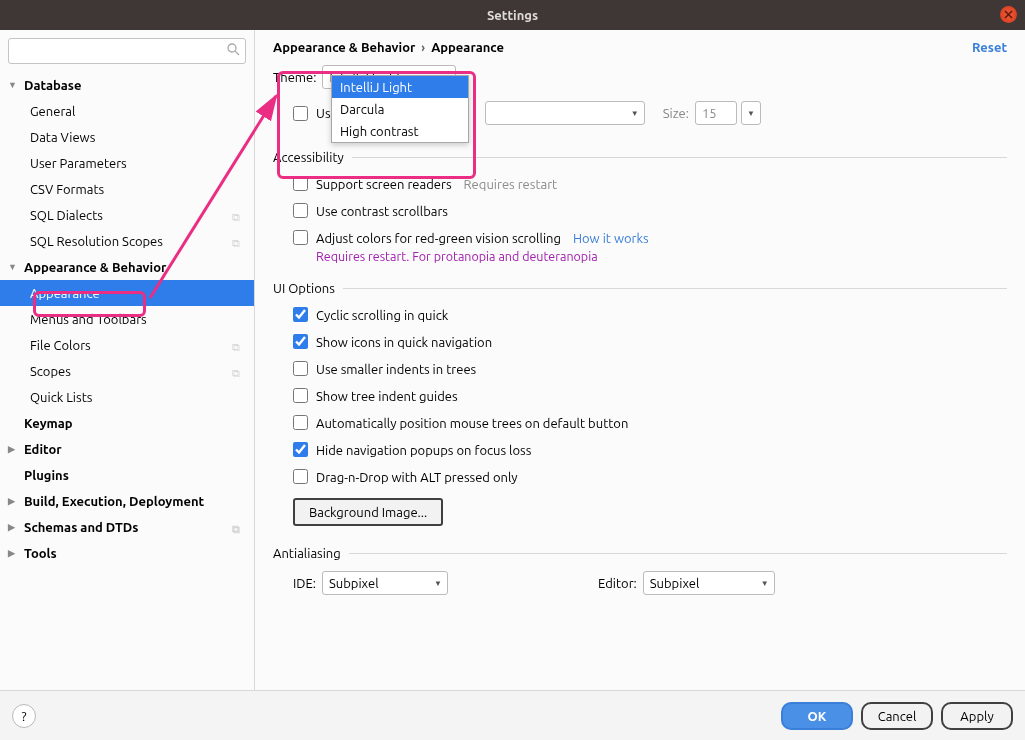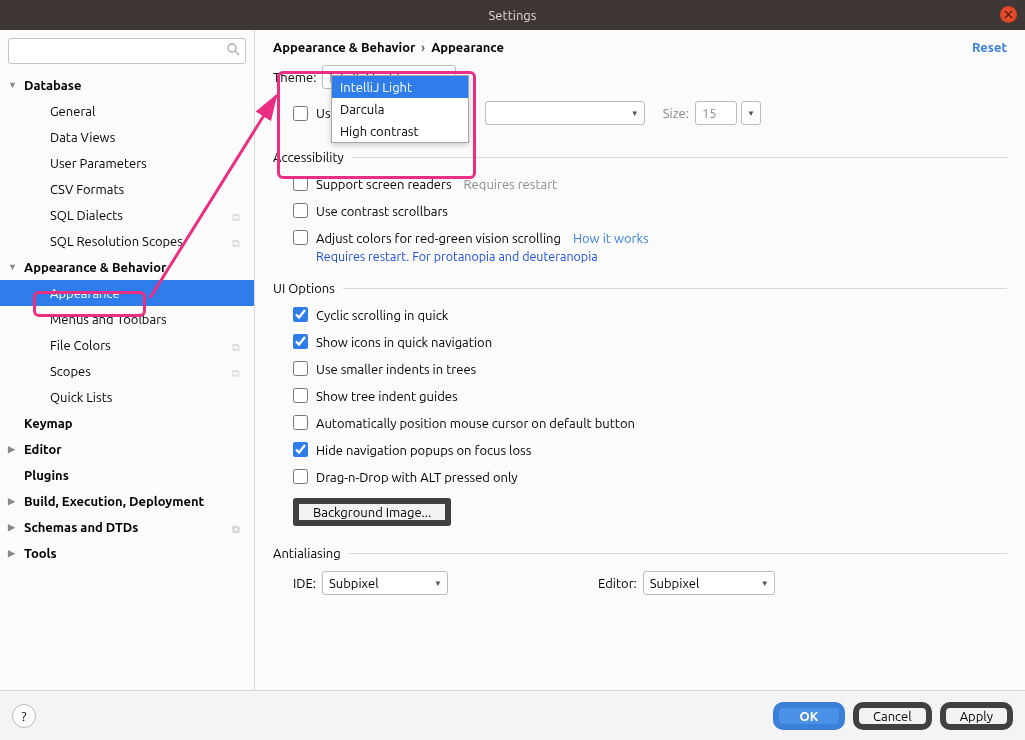--- a/index.html
+++ b/index.html
@@ -1,54 +1,54 @@
 <!DOCTYPE html>
 <html><head>
 <meta charset="utf-8">
 <style>
 * { box-sizing: border-box; margin: 0; padding: 0; font-family: Ubuntu, Arial, sans-serif; font-size: 13px; }
 body { background: #f4f4f4; width: 1025px; height: 740px; overflow: hidden; position: relative; }
 .titlebar { height: 30px; background: #3e3735; color: #dfdbd8; display: flex; align-items: center; justify-content: center; position: relative; }
-.titlebar-title { font-weight: normal; text-align: right; }
+.titlebar-title { font-weight: bold; text-align: right; }
 .close-btn { position: absolute; right: 8px; top: 6px; width: 17px; height: 17px; border-radius: 50%; background: radial-gradient(circle, #ef5a3a 0%, #d4391a 100%); display: flex; align-items: center; justify-content: center; color: #fff; font-size: 10px; cursor: pointer; }
 .window-body { display: flex; height: 660px; background: #fbfbfb; }
 .sidebar { width: 255px; background: #fbfbfb; border-right: 1px solid #d8d8d8; display: flex; flex-direction: column; }
 .search-wrap { padding: 8px; }
 .search-input { width: 100%; height: 26px; border: 1px solid #c4c4c4; border-radius: 3px; padding: 0 22px 0 6px; background: #fff; }
 .search-icon { position: relative; }
 .search-icon svg { position: absolute; right: 14px; top: 13px; pointer-events: none; }
 .tree { flex: 1; overflow-y: auto; }
 .tree-item { height: 26px; display: flex; align-items: center; padding-left: 8px; cursor: pointer; position: relative; }
 .tree-item.bold { font-weight: bold; }
 .tree-item.selected { background: #2F7DEB; color: #fff; }
 .tree-item .arrow { width: 14px; display: inline-block; color: #888; font-size: 9px; }
 .tree-item .arrow.open::before { content: "▼"; }
 .tree-item .arrow.closed::before { content: "▶"; }
 .tree-item .label { padding-left: 2px; }
 .tree-item.depth1 { padding-left: 8px; }
-.tree-item.depth2 { padding-left: 48px; }
+.tree-item.depth2 { padding-left: 28px; }
 .tree-item.depth2.hasarrow { padding-left: 30px; }
 .lay-icon { position: absolute; right: 10px; width: 12px; height: 12px; opacity: 0.4; }
 .lay-icon::before { content: "⧉"; color: #999; font-size: 11px; }
 .content { flex: 1; display: flex; flex-direction: column; padding: 10px 18px 0 18px; overflow-y: auto; position: relative; }
 .breadcrumb { display: flex; align-items: center; font-weight: bold; font-size: 14px; margin-bottom: 10px; }
 .breadcrumb .sep { margin: 0 6px; color: #666; font-size: 12px; }
 .reset-link { position: absolute; right: 18px; top: 10px; color: #3a7fd8; font-weight: bold; cursor: pointer; }
 .form-row { display: flex; align-items: center; margin-bottom: 10px; min-height: 26px; }
 .form-row label.lbl { margin-right: 6px; }
 select, .combo { height: 24px; border: 1px solid #bbb; border-radius: 3px; background: #fff; padding: 0 18px 0 6px; position: relative; display: inline-flex; align-items: center; }
 .combo .tri { position: absolute; right: 5px; font-size: 8px; color: #555; }
 .section-title { font-size: 13px; margin: 10px 0 6px 0; display: flex; align-items: center; }
 .section-title .line { flex: 1; height: 1px; background: #d8d8d8; margin-left: 8px; }
 .checkbox-row { display: flex; align-items: center; padding: 6px 0 6px 20px; }
 .checkbox-row input { width: 15px; height: 15px; margin-right: 8px; accent-color: #2f7deb; }
 .hint { color: #8c8c8c; margin-left: 12px; }
-.sub-hint { color: #1d4ed8; padding-left: 43px; font-size: 12.5px; margin-top: -2px; margin-bottom: 8px; }
+.sub-hint { color: #a21caf; padding-left: 43px; font-size: 12.5px; margin-top: -2px; margin-bottom: 8px; }
 .link { color: #3a7fd8; cursor: pointer; margin-left: 12px; }
-.btn { height: 28px; padding: 0 14px; border: 6px solid #404040; border-radius: 3px; background: #f2f2f2; cursor: pointer; }
+.btn { height: 28px; padding: 0 14px; border: 2px solid #404040; border-radius: 3px; background: #f2f2f2; cursor: pointer; }
 .btn.primary { background: #4a90e6; border-color: #3a7fd8; color: #fff; font-weight: bold; }
 .footer { height: 50px; border-top: 1px solid #d8d8d8; display: flex; align-items: center; padding: 0 12px; background: #f4f4f4; }
 .help-btn { width: 24px; height: 24px; border: 1px solid #b8b8b8; border-radius: 50%; background: #fff; display: flex; align-items: center; justify-content: center; cursor: pointer; }
 .footer-spacer { flex: 1; }
 .footer .btn { margin-left: 8px; min-width: 72px; border-radius: 10px; }
 
 .theme-dropdown { position: absolute; left: 331px; top: 75px; width: 138px; background: #fff; border: 1px solid #a8a8a8; z-index: 50; box-shadow: 0 2px 6px rgba(0,0,0,0.2); }
 .theme-dropdown .opt { height: 22px; display: flex; align-items: center; padding: 0 8px; cursor: pointer; }
 .theme-dropdown .opt.sel { background: #2f7deb; color: #fff; }
 
@@ -221,21 +221,21 @@
     <div class="checkbox-row">
         <input type="checkbox" style="">
         <span>Use smaller indents in trees</span>
       </div>
     <div class="checkbox-row">
         <input type="checkbox" style="">
         <span>Show tree indent guides</span>
       </div>
     <div class="checkbox-row">
         <input type="checkbox" style="">
-        <span>Automatically position mouse cursor on default button</span>
+        <span>Automatically position mouse trees on default button</span>
       </div>
     <div class="checkbox-row">
         <input type="checkbox" checked="" style="">
         <span>Hide navigation popups on focus loss</span>
       </div>
     <div class="checkbox-row">
         <input type="checkbox" style="">
         <span>Drag-n-Drop with ALT pressed only</span>
       </div>
     <div class="checkbox-row" style="padding-top:8px;">

